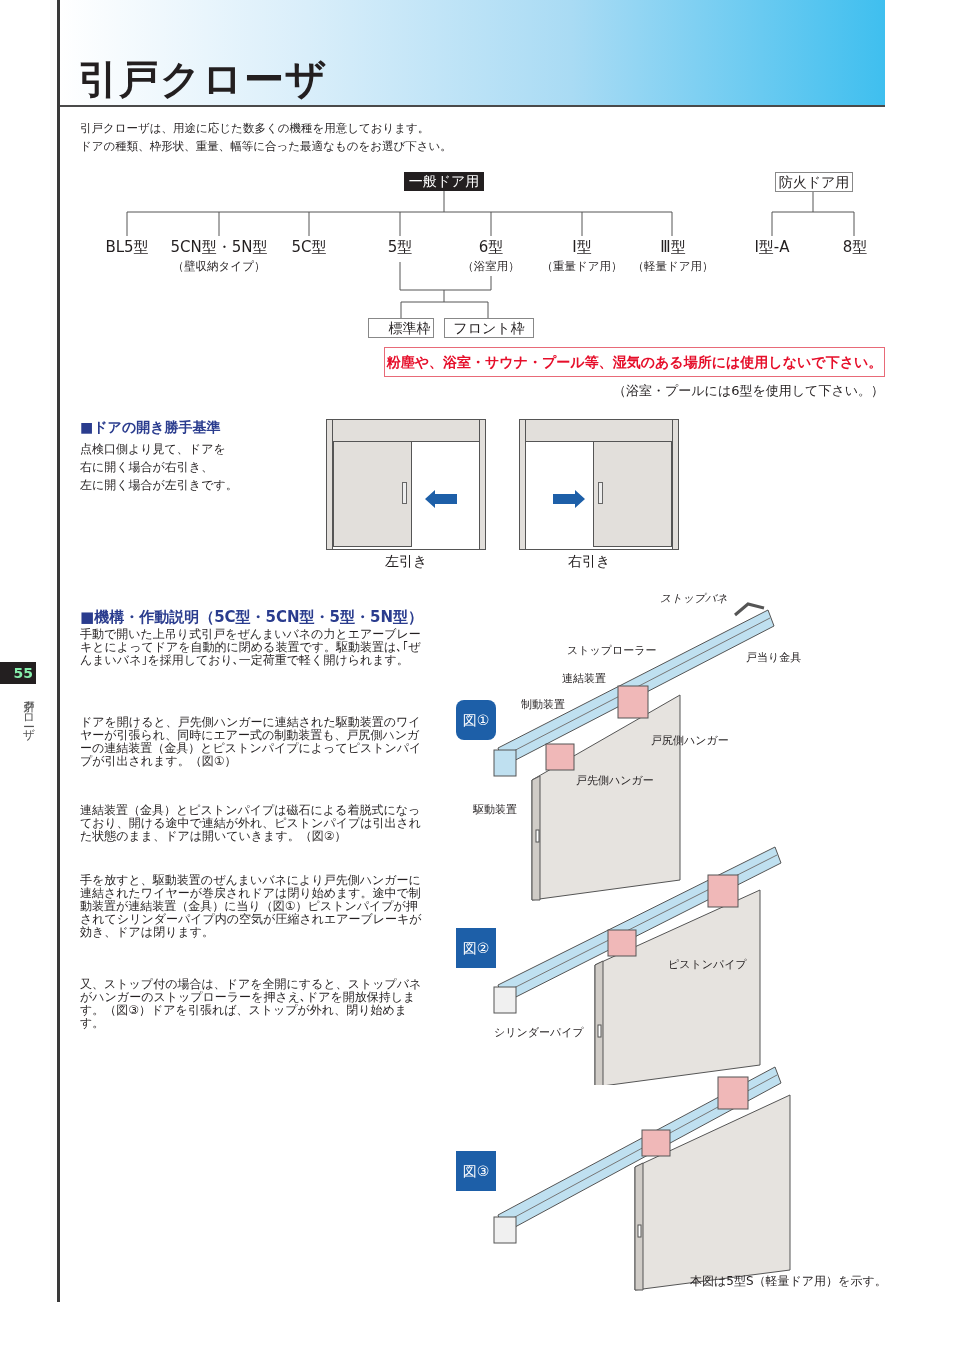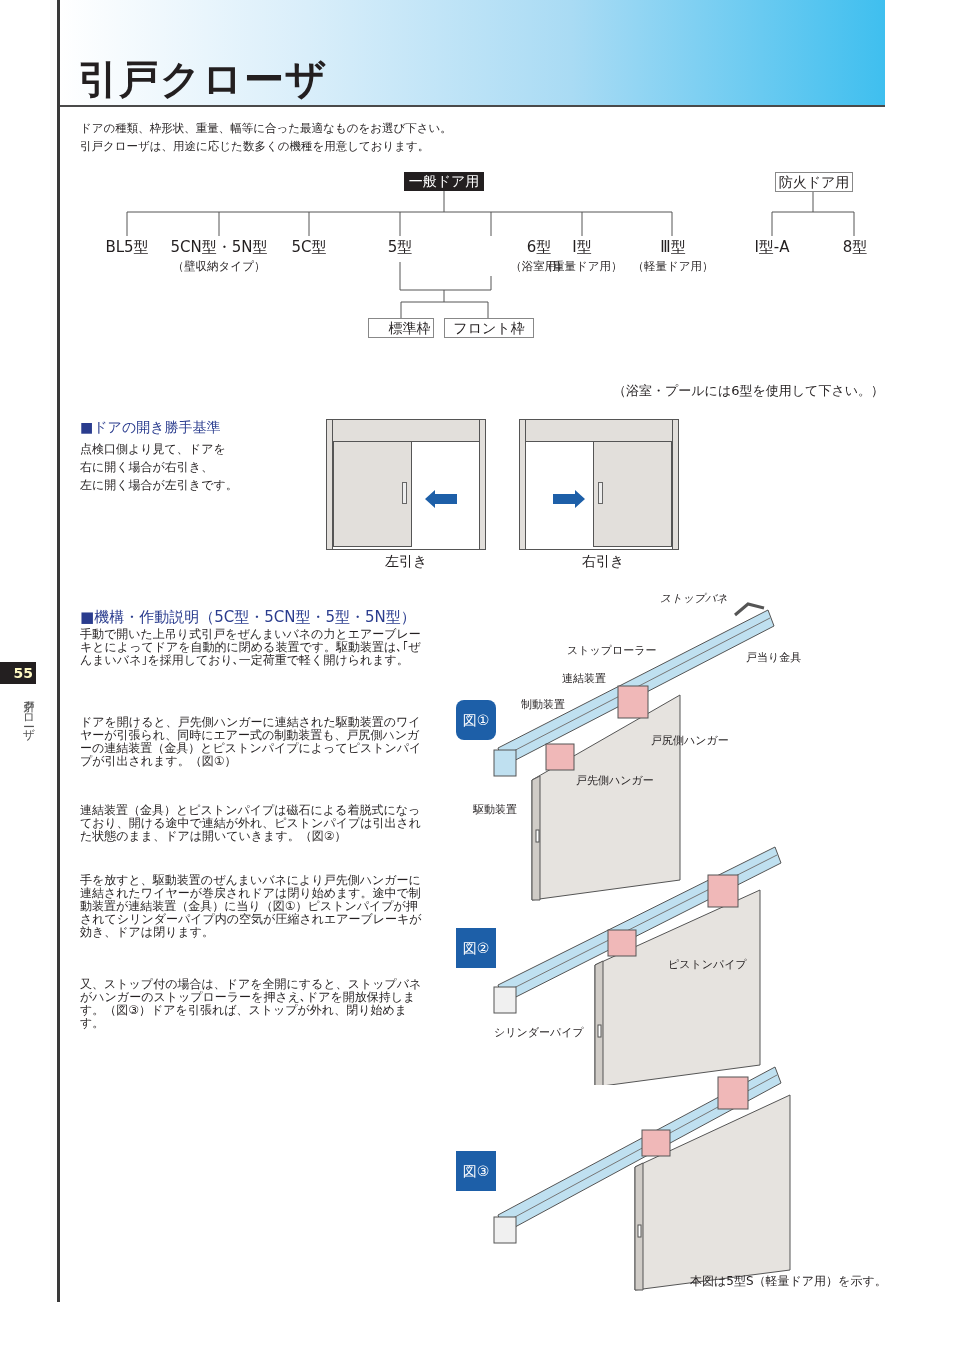--- a/index.html
+++ b/index.html
@@ -19,34 +19,34 @@
   .tree { position: absolute; left: 0; top: 0; width: 954px; height: 410px; }
   .tree svg { position: absolute; left: 0; top: 0; }
   .node { position: absolute; font-size: 15px; text-align: center; white-space: nowrap; }
   .node .sub { display: block; font-size: 11.5px; margin-top: 2px; }
   .label-dark { position: absolute; left: 404px; top: 172px; width: 80px; height: 19px; background: #231f20; color: #fff; font-size: 14px; text-align: center; line-height: 19px; }
   .label-box { position: absolute; border: 1px solid #888; background: #fff; font-size: 14px; text-align: center; line-height: 18px; }
   .warn { position: absolute; left: 384px; top: 347px; width: 501px; height: 30px; border: 1px solid #e86a78; color: #e60e2a; font-size: 14px; font-weight: bold; text-align: center; line-height: 28px; }
   .warn-sub { position: absolute; right: 70px; top: 382px; font-size: 13px; }
 
   
-  .sec-title { position: absolute; font-size: 14px; font-weight: normal; color: #2a3c8e; }
+  .sec-title { position: absolute; font-size: 14px; font-weight: bold; color: #2a3c8e; }
   .sec-body { position: absolute; font-size: 12px; line-height: 18px; }
   .door-fig { position: absolute; top: 419px; width: 160px; height: 131px; border: 1px solid #555; background: #fff; }
   .door-fig .top { position: absolute; left: 6px; right: 6px; top: 0; height: 22px; background: #e2dfdb; border-bottom: 1px solid #555; }
   .door-fig .jamb { position: absolute; top: 0; bottom: 0; width: 6px; background: #e2dfdb; border-right: 1px solid #555; }
   .door-fig .jamb.r { right: 0; border-right: none; border-left: 1px solid #555; }
   .door-fig .jamb.l { left: 0; }
   .door-fig .panel { position: absolute; top: 22px; bottom: 2px; width: 79px; background: #e2dfdb; border: 1px solid #555; border-top: none; }
   .door-fig .handle { position: absolute; top: 62px; width: 5px; height: 22px; background: #eee; border: 1px solid #666; }
   .arrow { position: absolute; top: 70px; }
   .door-cap { position: absolute; top: 553px; font-size: 14px; }
 
   
-  .pagenum { position: absolute; left: 0; top: 662px; width: 36px; height: 22px; background: #231f20; color: #fef9c3; font-size: 14px; font-weight: bold; text-align: right; padding-right: 3px; line-height: 22px; }
+  .pagenum { position: absolute; left: 0; top: 662px; width: 36px; height: 22px; background: #231f20; color: #86efac; font-size: 14px; font-weight: bold; text-align: right; padding-right: 3px; line-height: 22px; }
   .side-label { position: absolute; left: 20px; top: 692px; width: 16px; font-size: 12px; line-height: 15px; color: #555; writing-mode: vertical-rl; }
 
   
   .para { position: absolute; left: 80px; width: 345px; font-size: 12px; line-height: 13px; }
 
   .fig-badge { position: absolute; left: 456px; width: 40px; height: 40px; background: #1d5fa8; color: #fff; font-size: 14px; text-align: center; line-height: 40px; }
 
   .diagram { position: absolute; left: 490px; }
   .callout { position: absolute; font-size: 11px; white-space: nowrap; }
   .caption { position: absolute; left: 690px; top: 1273px; font-size: 12px; }
@@ -54,22 +54,22 @@
 </head>
 <body>
 
 <div class="vrule"></div>
 
 <div class="header"></div>
 <div class="header-line"></div>
 <h1 class="title">引戸クローザ</h1>
 
 <div class="intro">
+  <div>引戸クローザは、用途に応じた数多くの機種を用意しております。</div>
   <div>ドアの種類、枠形状、重量、幅等に合った最適なものをお選び下さい。</div>
-  <div>引戸クローザは、用途に応じた数多くの機種を用意しております。</div>
 </div>
 
 <div class="tree">
   <svg width="954" height="410">
     <g stroke="#555" stroke-width="1" fill="none">
       <line x1="444" y1="191" x2="444" y2="212"></line>
       <line x1="127" y1="212" x2="672" y2="212"></line>
       <line x1="127" y1="212" x2="127" y2="236"></line>
       <line x1="219" y1="212" x2="219" y2="236"></line>
       <line x1="309" y1="212" x2="309" y2="236"></line>
@@ -100,21 +100,21 @@
   <div class="node" style="left:164px;top:238px;width:110px;">
     <span>5CN型・5N型</span>
     <span class="sub">（壁収納タイプ）</span>
   </div>
   <div class="node" style="left:282px;top:238px;width:54px;">
     <span>5C型</span>
   </div>
   <div class="node" style="left:375px;top:238px;width:50px;">
     <span>5型</span>
   </div>
-  <div class="node" style="left:456px;top:238px;width:70px;margin-left:48px;">
+  <div class="node" style="left:456px;top:238px;width:70px;">
     <span>6型</span>
     <span class="sub">（浴室用）</span>
   </div>
   <div class="node" style="left:537px;top:238px;width:90px;">
     <span>Ⅰ型</span>
     <span class="sub">（重量ドア用）</span>
   </div>
   <div class="node" style="left:628px;top:238px;width:90px;">
     <span>Ⅲ型</span>
     <span class="sub">（軽量ドア用）</span>
@@ -122,20 +122,21 @@
   <div class="node" style="left:740px;top:238px;width:64px;">
     <span>Ⅰ型-A</span>
   </div>
   <div class="node" style="left:830px;top:238px;width:50px;">
     <span>8型</span>
   </div>
 
   <div class="label-box" style="left:368px;top:318px;width:66px;height:20px;padding-left:17px;">標準枠</div>
   <div class="label-box" style="left:444px;top:318px;width:90px;height:20px;">フロント枠</div>
 
+  <div class="warn">粉塵や、浴室・サウナ・プール等、湿気のある場所には使用しないで下さい。</div>
   <div class="warn-sub">（浴室・プールには6型を使用して下さい。）</div>
 </div>
 
 <div class="sec-title" style="left:80px;top:419px;">■ドアの開き勝手基準</div>
 <div class="sec-body" style="left:80px;top:440px;">
   <div>点検口側より見て、ドアを</div>
   <div>右に開く場合が右引き、</div>
   <div>左に開く場合が左引きです。</div>
 </div>
 
@@ -154,21 +155,21 @@
 <div class="door-fig" style="left:519px;">
   <div class="jamb l"></div>
   <div class="jamb r"></div>
   <div class="top"></div>
   <div class="panel" style="right:6px;"></div>
   <div class="handle" style="left:78px;"></div>
   <svg class="arrow" style="left:33px;" width="34" height="18">
     <polygon points="32,9 22,0 22,4 0,4 0,14 22,14 22,18" fill="#1d5fa8"></polygon>
   </svg>
 </div>
-<div class="door-cap" style="left:582px;">右引き</div>
+<div class="door-cap" style="left:568px;">右引き</div>
 
 <div class="pagenum">55</div>
 <div class="side-label">引戸クローザ</div>
 
 <div class="sec-title" style="left:80px;top:608px;font-size:15px;">■機構・作動説明（5C型・5CN型・5型・5N型）</div>
 <p class="para" style="top:628px;">手動で開いた上吊り式引戸をぜんまいバネの力とエアーブレーキとによってドアを自動的に閉める装置です。駆動装置は､｢ぜんまいバネ｣を採用しており､一定荷重で軽く開けられます。</p>
 <p class="para" style="top:716px;">ドアを開けると、戸先側ハンガーに連結された駆動装置のワイヤーが引張られ、同時にエアー式の制動装置も、戸尻側ハンガーの連結装置（金具）とピストンパイプによってピストンパイプが引出されます。（図①）</p>
 <p class="para" style="top:804px;">連結装置（金具）とピストンパイプは磁石による着脱式になっており、開ける途中で連結が外れ、ピストンパイプは引出された状態のまま、ドアは開いていきます。（図②）</p>
 <p class="para" style="top:874px;">手を放すと、駆動装置のぜんまいバネにより戸先側ハンガーに連結されたワイヤーが巻戻されドアは閉り始めます。途中で制動装置が連結装置（金具）に当り（図①）ピストンパイプが押されてシリンダーパイプ内の空気が圧縮されエアーブレーキが効き、ドアは閉ります。</p>
 <p class="para" style="top:978px;">又、ストップ付の場合は、ドアを全開にすると、ストップバネがハンガーのストップローラーを押さえ､ドアを開放保持します。（図③）ドアを引張れば、ストップが外れ、閉り始めます。</p>

